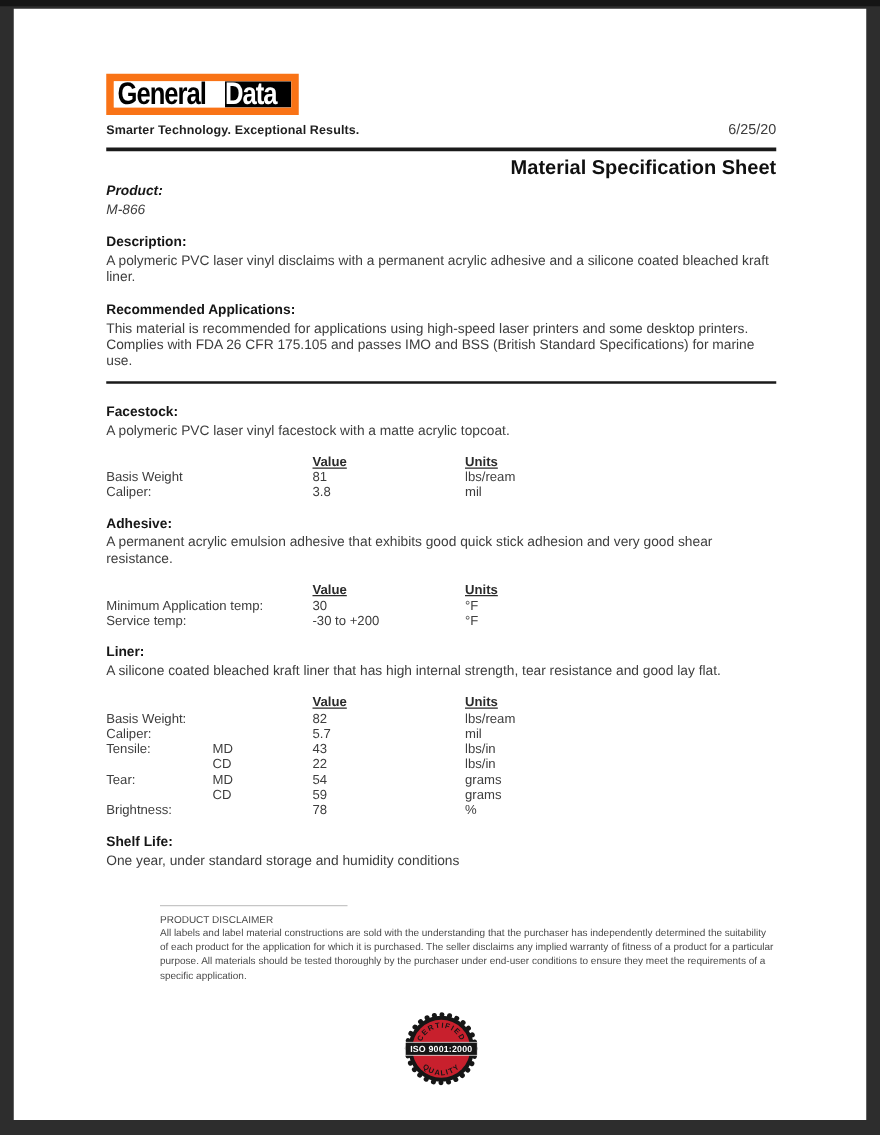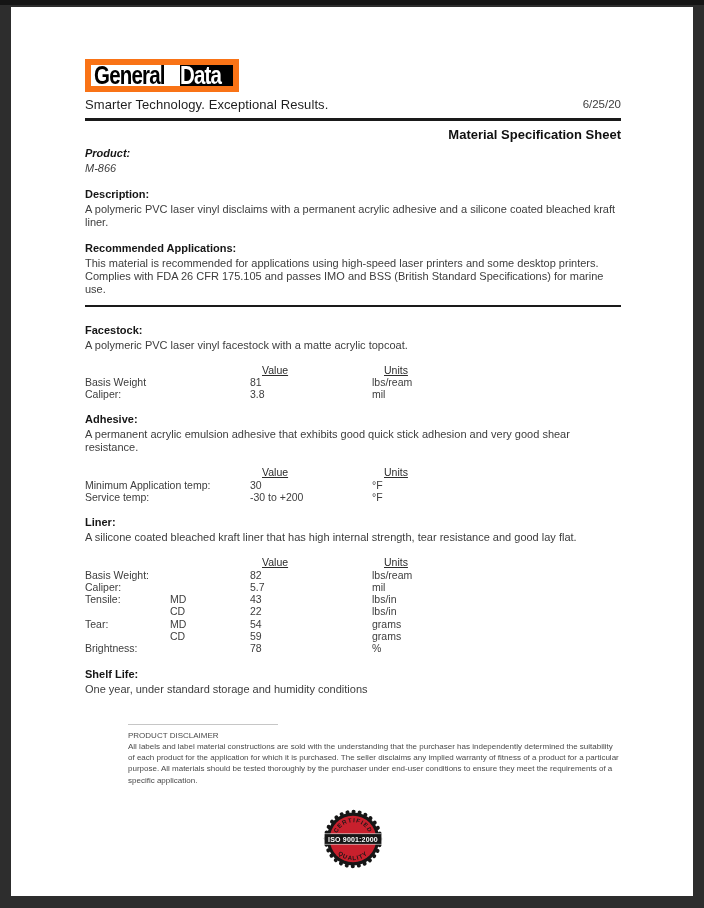--- a/index.html
+++ b/index.html
@@ -32,40 +32,40 @@
   .logo-txt {
     font-weight:700; font-size:25px; letter-spacing:-1px; white-space:nowrap;
     transform:scaleX(0.82); transform-origin:left center; line-height:1;
   }
   .logo-general .logo-txt { color:#000000; }
   .logo-data .logo-txt { color:#ffffff; }
 
   .tagline-row {
     margin-top:6px; display:flex; justify-content:space-between; align-items:flex-end;
   }
-  .tagline { font-size:13px; font-weight:400; color:#1f1f1f; letter-spacing:0.1px; }
+  .tagline { font-size:10px; font-weight:700; color:#1f1f1f; letter-spacing:0.1px; }
   .doc-date { font-size:11.5px; color:#3d3d3d;padding-left:16px; }
 
   .rule { height:2.5px; background:#1a1a1a; margin-top:7px; }
-  .doc-title { text-align:right; font-weight:700; font-size:13px; color:#101010; margin-top:7px; }
+  .doc-title { text-align:right; font-weight:700; font-size:16px; color:#101010; margin-top:7px; }
 
   .sec { margin-top:13px; }
   .sec-h { font-size:11px; font-weight:700; color:#161616; margin-bottom:2px; }
   .sec-p { font-size:11px; color:#3d3d3d; line-height:13px; }
 
   .rule2 { height:2px; background:#1a1a1a; margin-top:9px; }
   .after-rule { margin-top:17px; }
 
   
   .spec-table { margin-top:12px; }
   .t-row {
     display:grid; grid-template-columns:85px 80px 122px 1fr;
     font-size:10.5px; line-height:12.3px; color:#3d3d3d; white-space:nowrap;
   }
-  .t-row .head { font-weight:400; text-decoration:underline; color:#2b2b2b;margin-left:12px; }
+  .t-row .head { font-weight:700; text-decoration:underline; color:#2b2b2b; }
 
   
   .disclaimer { margin-top:28px;margin-left:43px; }
   .faint-line { width:150px; height:1px; background:#c6c6c6; margin-bottom:5px; }
   .disc-h { font-size:8px; color:#4a4a4a; line-height:11px; }
   .disc-p { font-size:8px; color:#4a4a4a; line-height:11.4px; }
 
   
   .seal-wrap { margin-top:20px; display:flex; justify-content:center; }
   .seal-arc { font-size:7.5px; font-weight:700; letter-spacing:1.3px; font-family:"Liberation Sans",sans-serif; }

